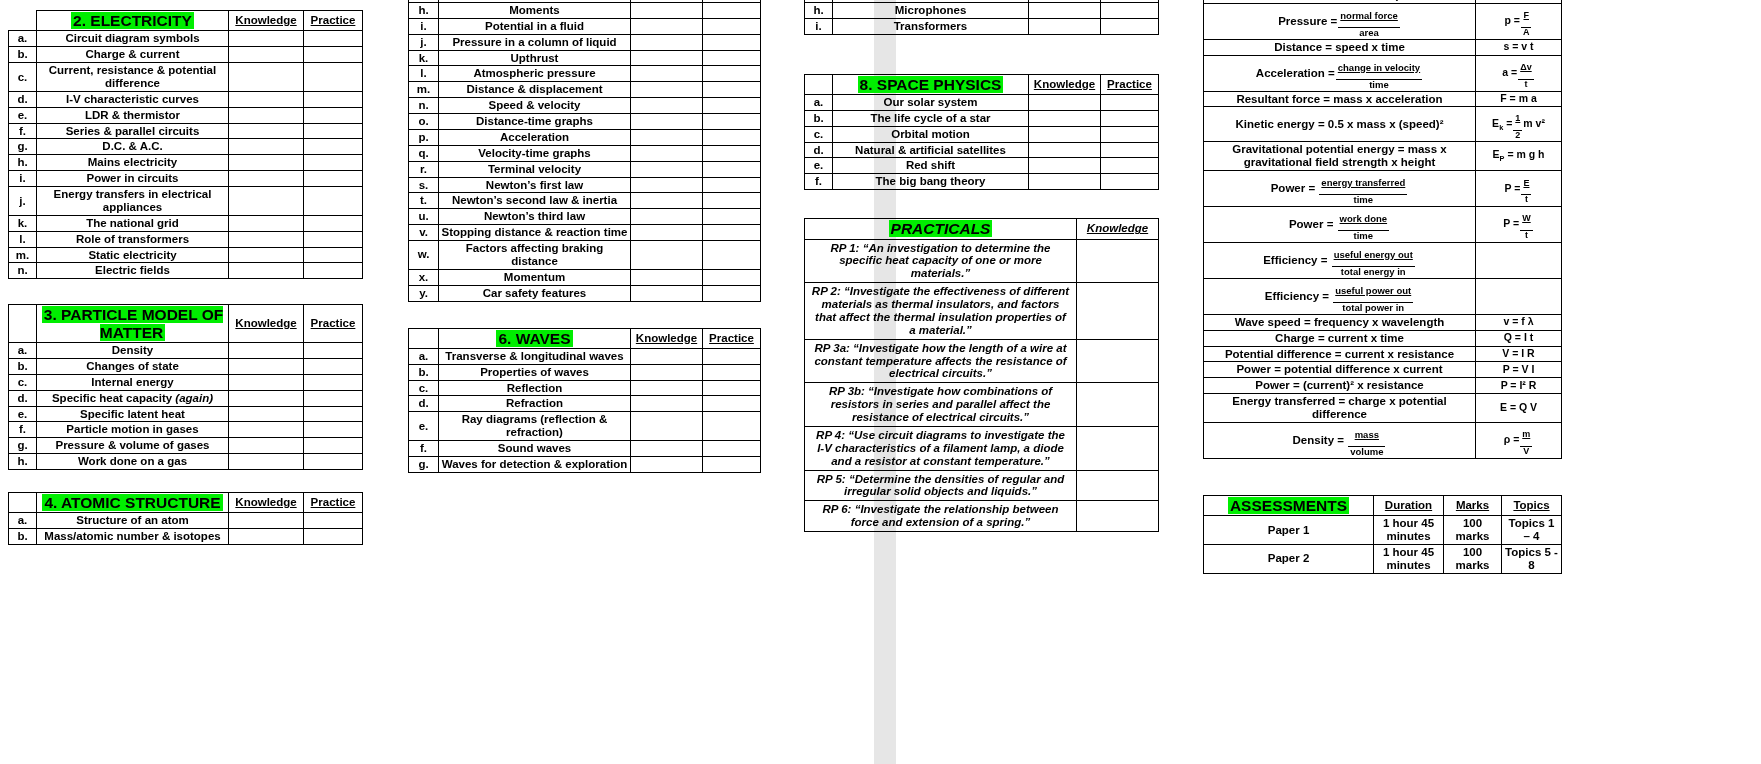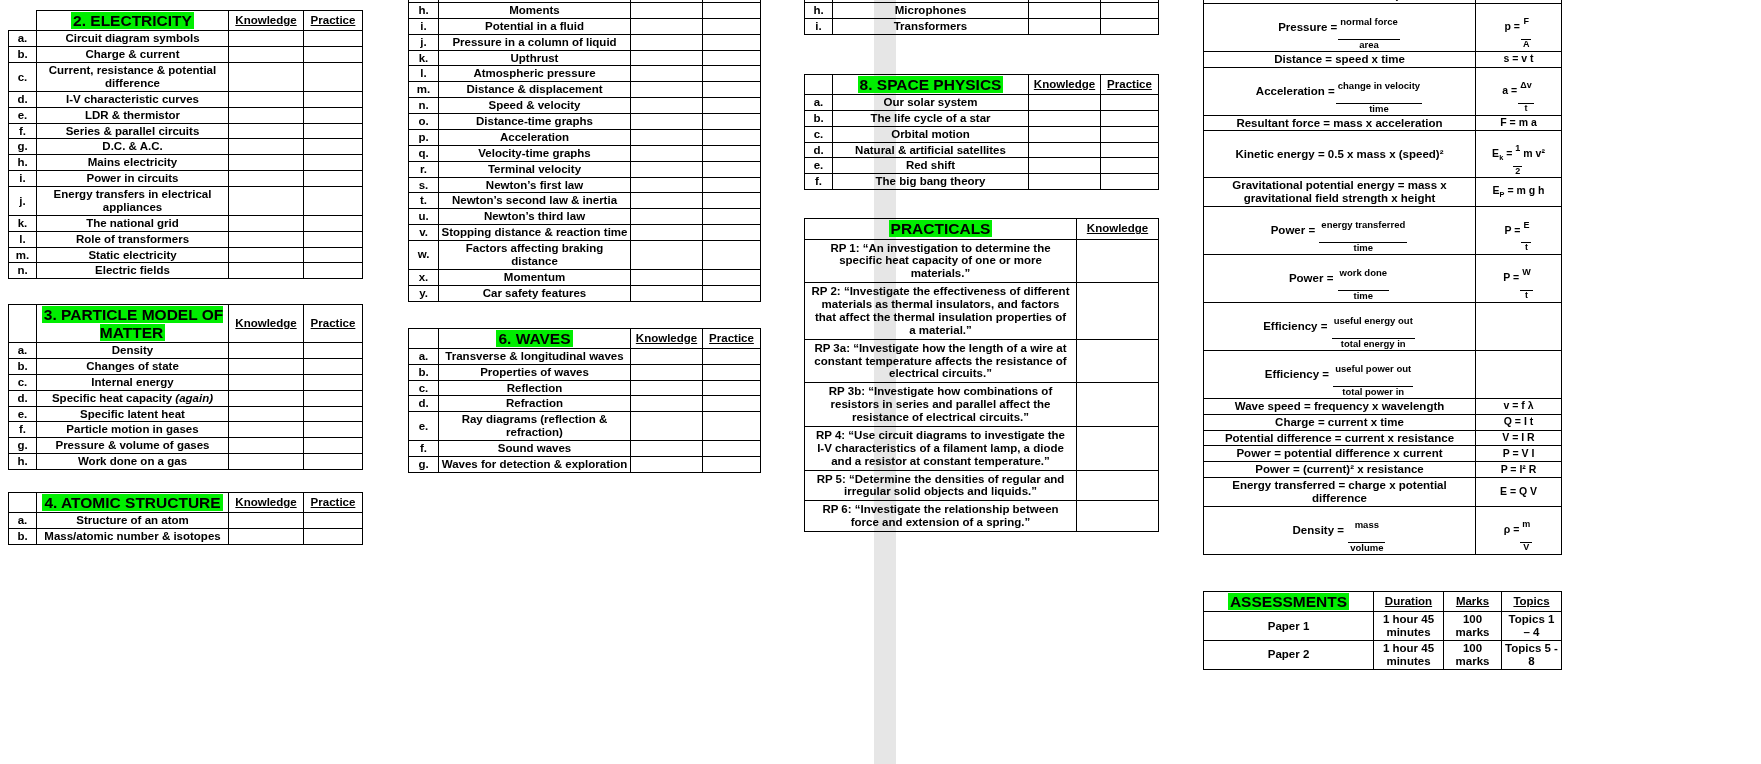--- a/index.html
+++ b/index.html
@@ -81,21 +81,21 @@
 
   
   .frac {
     display: inline-block;
     vertical-align: middle;
     text-align: center;
     font-size: 9.5px;
     line-height: 1.05;
     margin: 0 1px;
   }
-  .frac .num { display: block; border-bottom: 1.2px solid #000; padding: 12px 2px; }
+  .frac .num { display: block; border-bottom: 1.2px solid #000; padding: 6px 2px; text-decoration: underline; }
   .frac .den { display: block; padding: 0 2px; text-align: center; }
   .frac.sym { font-size: 9px; }
   .eqtxt { font-size: 11.5px; font-weight: bold; margin-top: 29px; }
   .symcell { font-size: 10.5px; font-weight: bold; text-align: center; }
   sub { font-size: 0.7em; vertical-align: sub; }
   .ital { font-style: italic; }
 </style>
 </head>
 <body>
 
@@ -585,21 +585,21 @@
             <td class="letter">f.</td>
             <td class="topic">The big bang theory</td>
             <td></td>
             <td></td>
           </tr>
     </tbody>
       </table>
 
     <div class="spacer" style="height:28px"></div>
 
-    <table class="t" style="width:354px;">
+    <table class="t" style="width:354px;font-style:italic;">
       <colgroup>
           <col style="width:272px">
           <col style="width:82px">
         </colgroup>
       <tbody>
           <tr>
         <td class="hdr-title">
           <span class="hl">PRACTICALS</span>
         </td>
         <td class="colhead">Knowledge</td>

